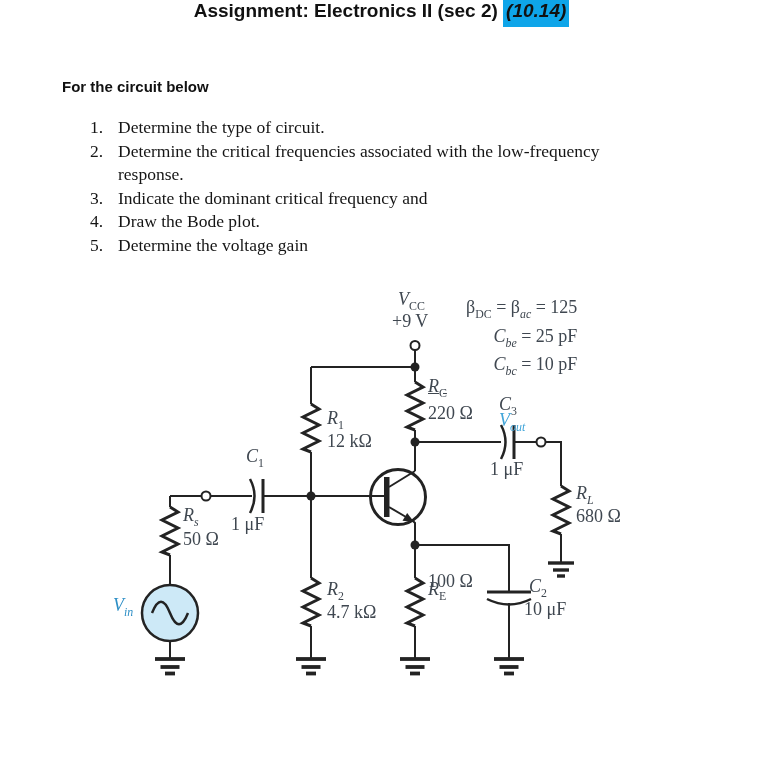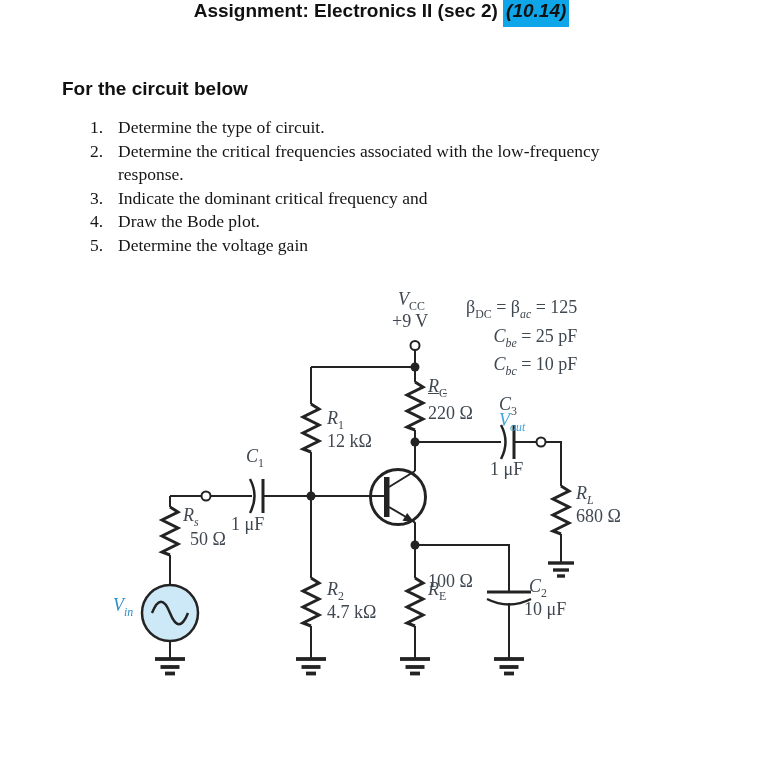--- a/index.html
+++ b/index.html
@@ -11,21 +11,21 @@
   .abs { position:absolute; }
   .title-row {
     position:absolute; left:0; top:36; width:763px;
     text-align:center; font-family:"Liberation Sans", sans-serif;
     font-weight:bold; font-size:19px; color:#111; white-space:nowrap;
   }
   .hl { background:#0ea5e9; padding:6px 3px;font-style:italic; }
   .heading {
     position:absolute; left:62px; top:78px;
     font-family:"Liberation Sans", sans-serif;
-    font-weight:bold; font-size:19px; color:#111;
+    font-weight:bold; font-size:15px; color:#111;
   }
   .tasks { position:absolute; left:90px; top:116px; width:560px;
     font-size:17.5px; color:#151515; line-height:23.6px; }
   .task { display:flex; }
   .task .num { width:28px; flex:0 0 28px; }
   .task .txt { width:522px; }
   
   .clabel { position:absolute; font-size:18px; color:#3f4750; white-space:nowrap; }
   .it { font-style:italic; }
   sub { font-size:66%; }
@@ -194,21 +194,21 @@
 <span class="clabel" style="left:327px; top:431px;">12 kΩ</span>
 
 <span class="clabel" style="left:499px; top:394px;"><span class="it">C</span><sub>3</sub></span>
 <span class="clabel" style="left:490px; top:459px;">1 μF</span>
 <span class="clabel blue-out" style="left:499px; top:410px;"><span class="it">V</span><sub class="it">out</sub></span>
 
 <span class="clabel" style="left:246px; top:446px;"><span class="it">C</span><sub>1</sub></span>
 <span class="clabel" style="left:231px; top:514px;">1 μF</span>
 
 <span class="clabel" style="left:183px; top:505px;"><span class="it">R</span><sub class="it">s</sub></span>
-<span class="clabel" style="left:190px; top:529px;text-align:center;">50 Ω</span>
+<span class="clabel" style="left:183px; top:529px;text-align:center;">50 Ω</span>
 
 <span class="clabel blue-in" style="left:113px; top:595px;"><span class="it">V</span><sub class="it">in</sub></span>
 
 <span class="clabel" style="left:576px; top:483px;"><span class="it">R</span><sub class="it">L</sub></span>
 <span class="clabel" style="left:576px; top:506px;">680 Ω</span>
 
 <span class="clabel" style="left:327px; top:579px;"><span class="it">R</span><sub>2</sub></span>
 <span class="clabel" style="left:327px; top:602px;">4.7 kΩ</span>
 
 <span class="clabel" style="left:428px; top:579px;"><span class="it">R</span><sub>E</sub></span>

